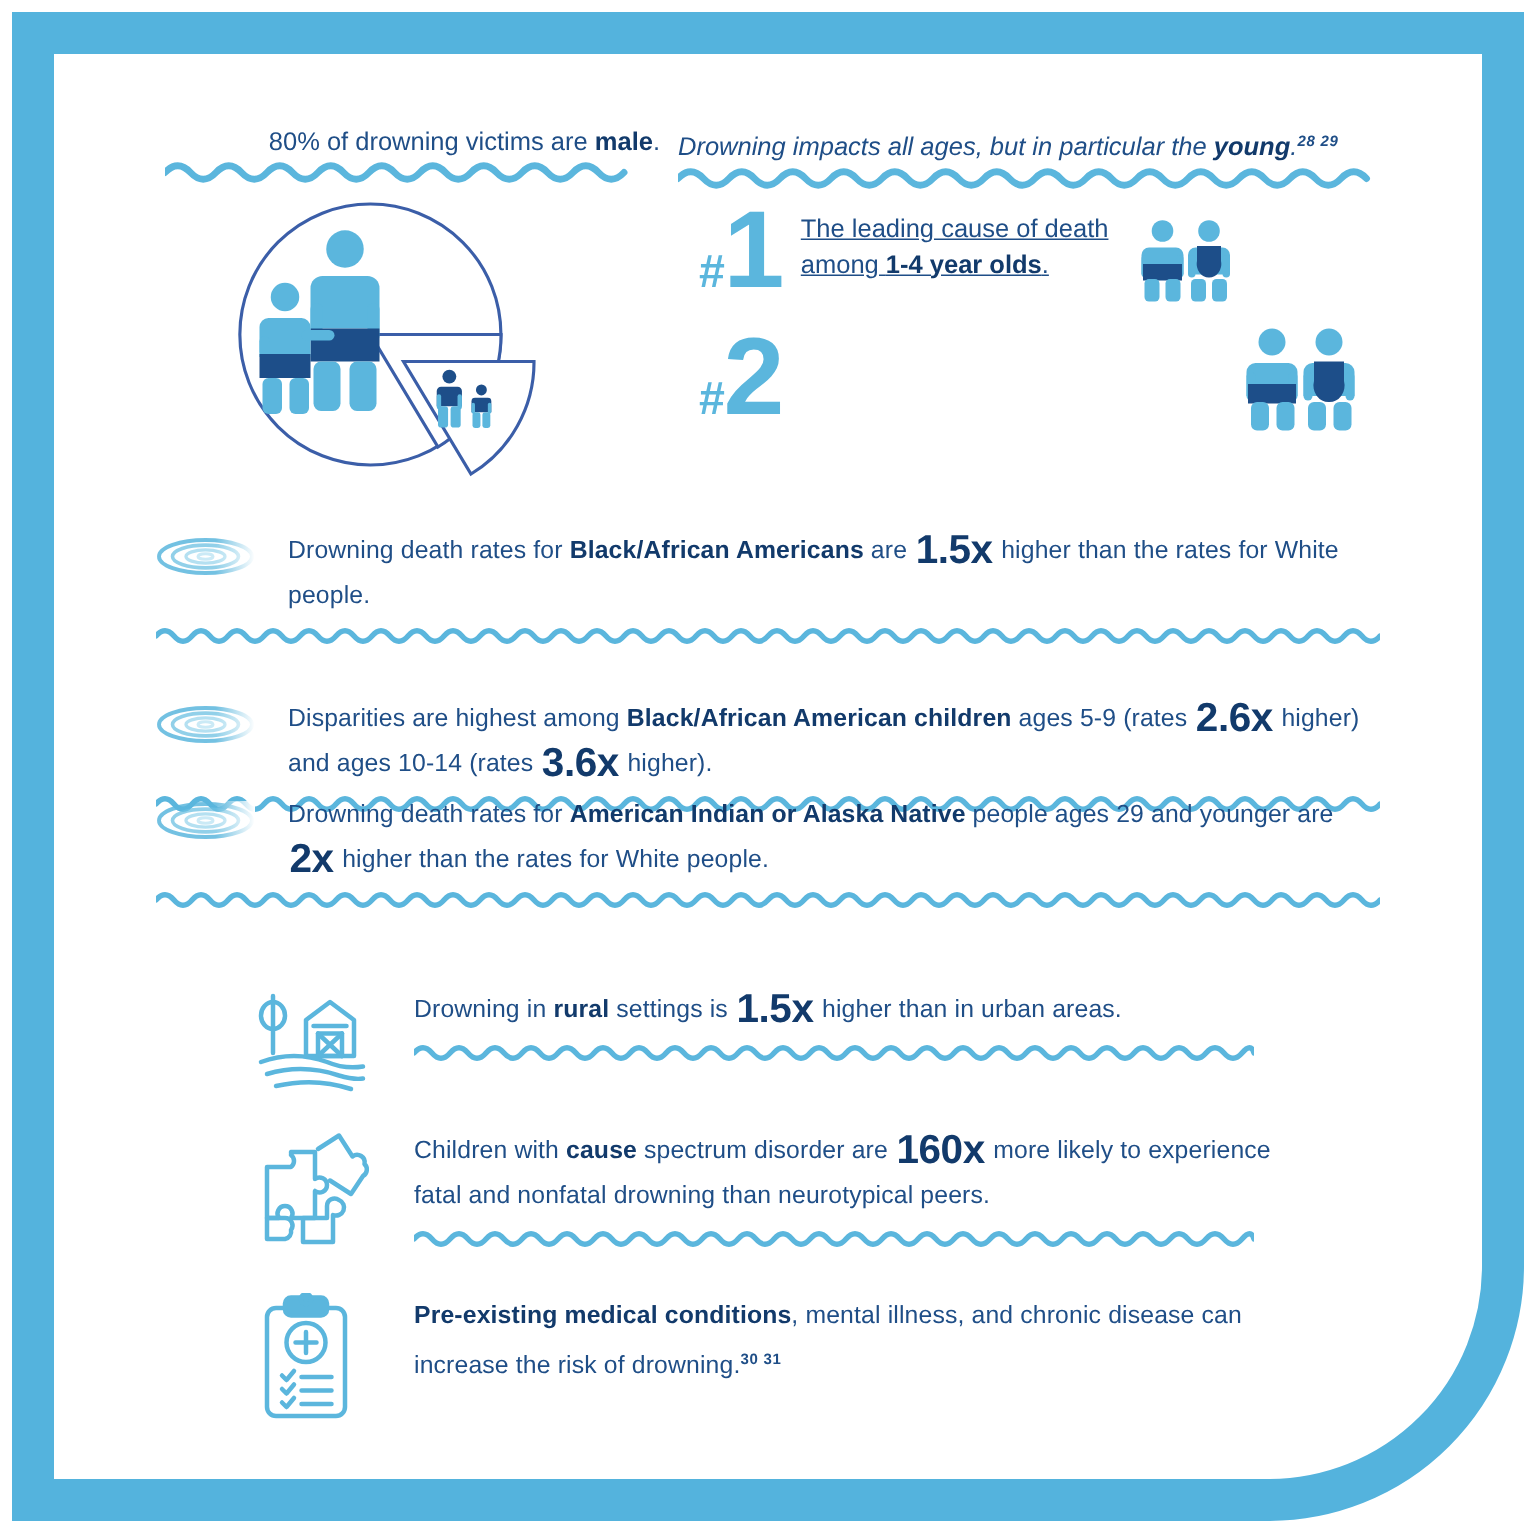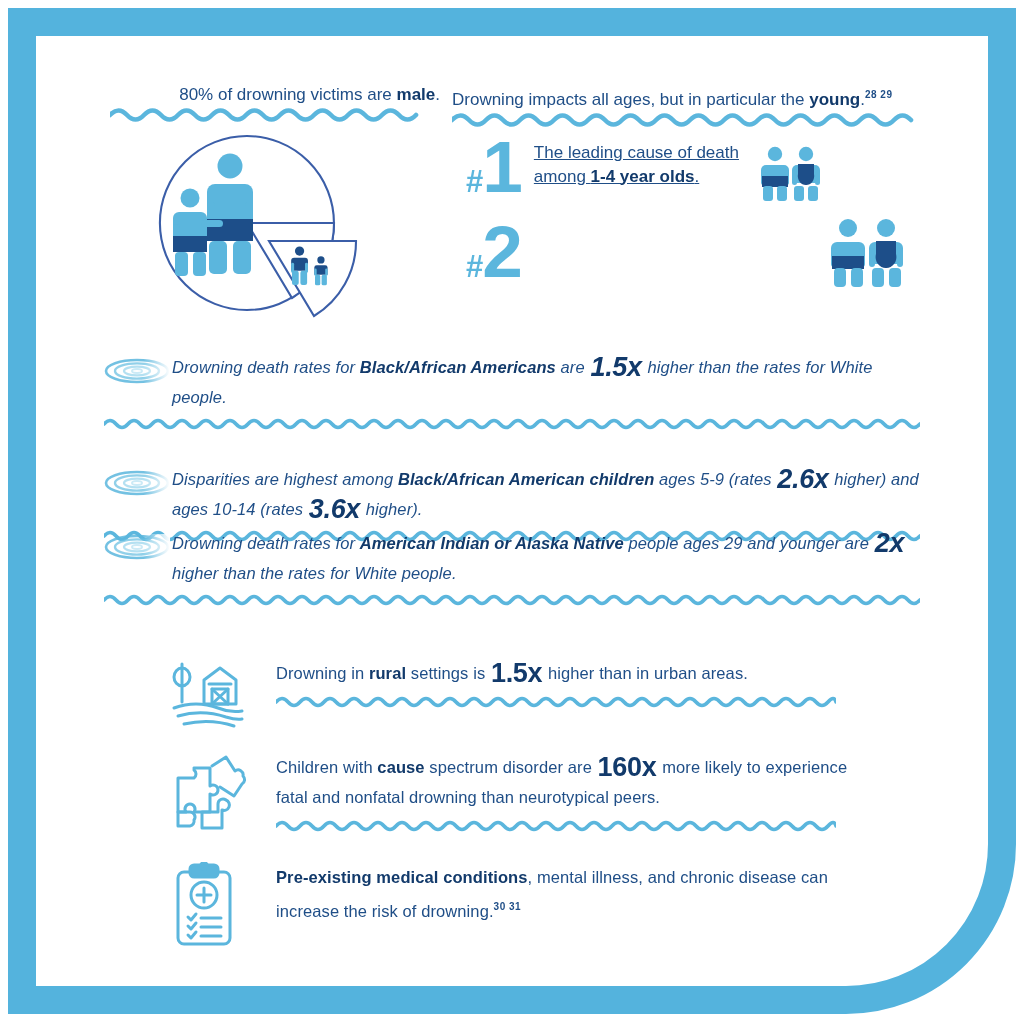--- a/index.html
+++ b/index.html
@@ -34,21 +34,21 @@
 
   
   .wave{display:block;}
 
   
   .hdr-left{position:absolute;left:110px;top:84px;width:330px;}
   .hdr-left .h-txt{font-size:17px;color:#1f4e87;line-height:22px;text-align:right;}
   .hdr-left .h-txt b{font-weight:700;color:#123a6b;}
 
   .hdr-right{position:absolute;left:452px;top:84px;width:470px;}
-  .hdr-right .h-txt{font-size:17px;color:#1f4e87;line-height:22px;white-space:nowrap;}
+  .hdr-right .h-txt{font-size:17px;color:#1f4e87;line-height:22px;white-space:nowrap;font-style:italic;}
   .hdr-right .h-txt b{font-weight:700;color:#123a6b;}
 
   
   .pie-wrap{position:absolute;left:152px;top:128px;width:210px;height:190px;}
 
   
   .rank{position:absolute;display:flex;align-items:flex-start;}
   .rank-num{
     font-weight:700;color:#5bb6dd;line-height:.82;letter-spacing:-2px;
     display:flex;align-items:baseline;
@@ -63,21 +63,21 @@
   #rank2{left:466px;top:222px;}
   #rank2 .rank-body{width:290px;padding-left:14px;padding-top:3px;}
 
   .fig-pair{position:absolute;}
   #figs1{left:760px;top:146px;}
   #figs2{left:830px;top:218px;}
 
   
   .riprow{position:absolute;left:104px;width:816px;}
   .riprow .ripple{position:absolute;left:0;top:6px;}
-  .riprow .body{margin-left:68px;font-style:italic;}
+  .riprow .body{margin-left:88px;}
   .riprow .wave-div{position:absolute;left:0;width:816px;}
 
   #row1{top:352px;}
   #row2{top:464px;}
   #row3{top:528px;}
 
   
   .iconrow{position:absolute;}
   .iconrow .ico{position:absolute;left:0;top:0;}
   .iconrow .body{margin-left:108px;}

